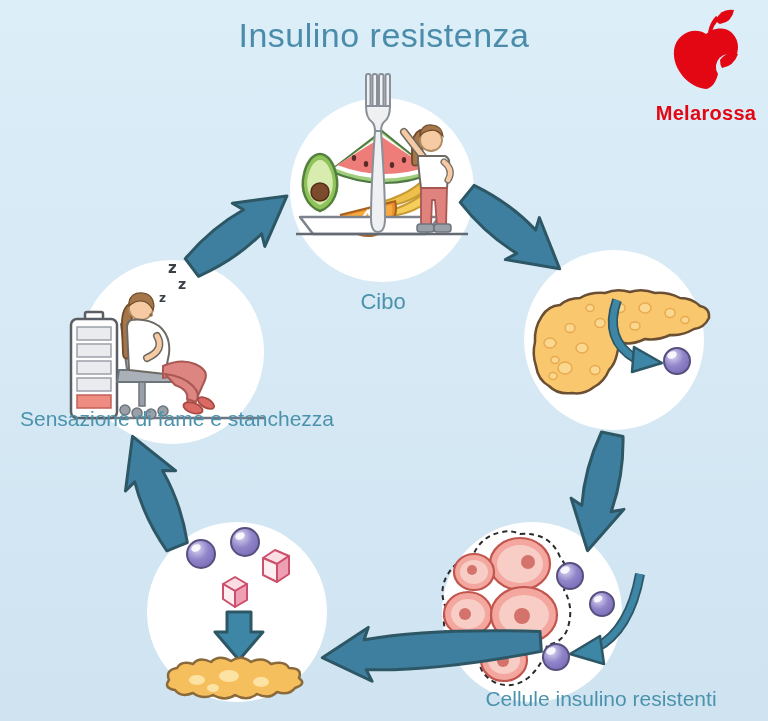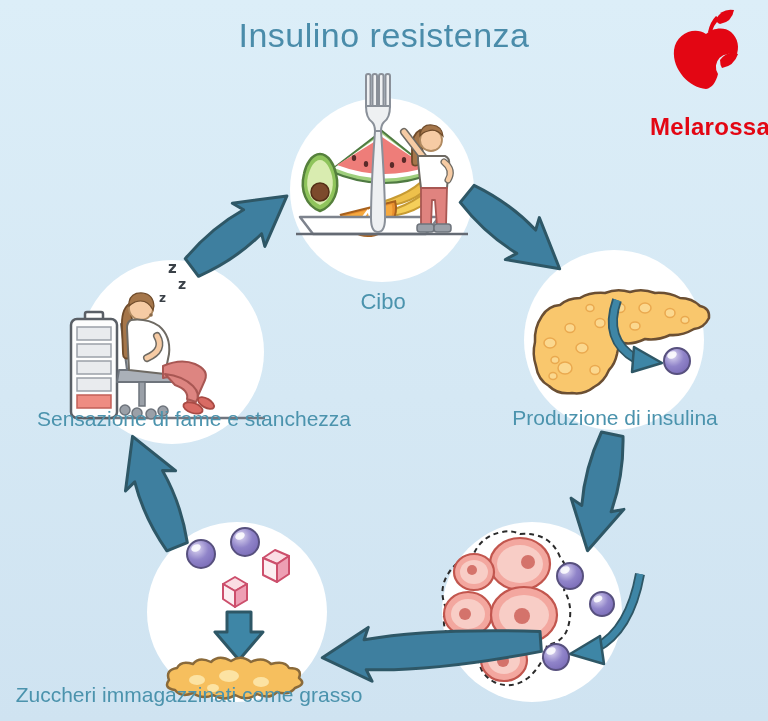--- a/index.html
+++ b/index.html
@@ -12,22 +12,22 @@
   }
   .title{
     position:absolute;left:0;right:0;top:16px;
     text-align:center;
     font-size:34px;
     color:var(--title-text,#4a8caa);
     letter-spacing:.5px;
   }
   .logo{position:absolute;left:650px;top:8px;width:112px;text-align:center;}
   .logo-text{
-    margin-top:17px;
-    font-size:24px;font-weight:bold;
+    margin-top:6px;
+    font-size:20px;font-weight:bold;
     color:var(--logo-red,#e30613);
     letter-spacing:.3px;
   }
   .node-svg{position:absolute;overflow:visible;}
   svg{overflow:visible;}
   .node-label{
     position:absolute;
     transform:translateX(-50%);
     white-space:nowrap;
     font-size:21px;
@@ -294,17 +294,16 @@
     <path d="M6,19 Q45,10 82,15 L77,3 L125,30 L77,57 L82,45 Q45,50 6,41 Z"></path>
   </svg>
   <svg class="arrow" style="left:317px;top:620px;transform:rotate(176deg);" width="230" height="60" viewBox="0 0 230 60">
     <path d="M6,21 Q115,8 182,15 L177,3 L225,30 L177,57 L182,45 Q115,52 6,41 Z"></path>
   </svg>
   <svg class="arrow" style="left:90px;top:462px;transform:rotate(-112deg);" width="130" height="60" viewBox="0 0 130 60">
     <path d="M6,19 Q45,10 82,15 L77,3 L125,30 L77,57 L82,45 Q45,50 6,41 Z"></path>
   </svg>
 
   <div class="node-label label-cibo" style="left:383px;top:263px;margin-top:26px;">Cibo</div>
-  <div class="node-label" style="left:615px;top:406px;">Produzione di insulina</div>
-  <div class="node-label" style="left:189px;top:683px;">Zuccheri immagazzinati come grasso</div>
-  <div class="node-label" style="left:177px;top:407px;margin-left:17px;">Sensazione di fame e stanchezza</div>
+  <div class="node-label" style="left:601px;top:687px;">Cellule insulino resistenti</div>
+  <div class="node-label" style="left:177px;top:407px;">Sensazione di fame e stanchezza</div>
 
 </div>
 
 </body></html>

